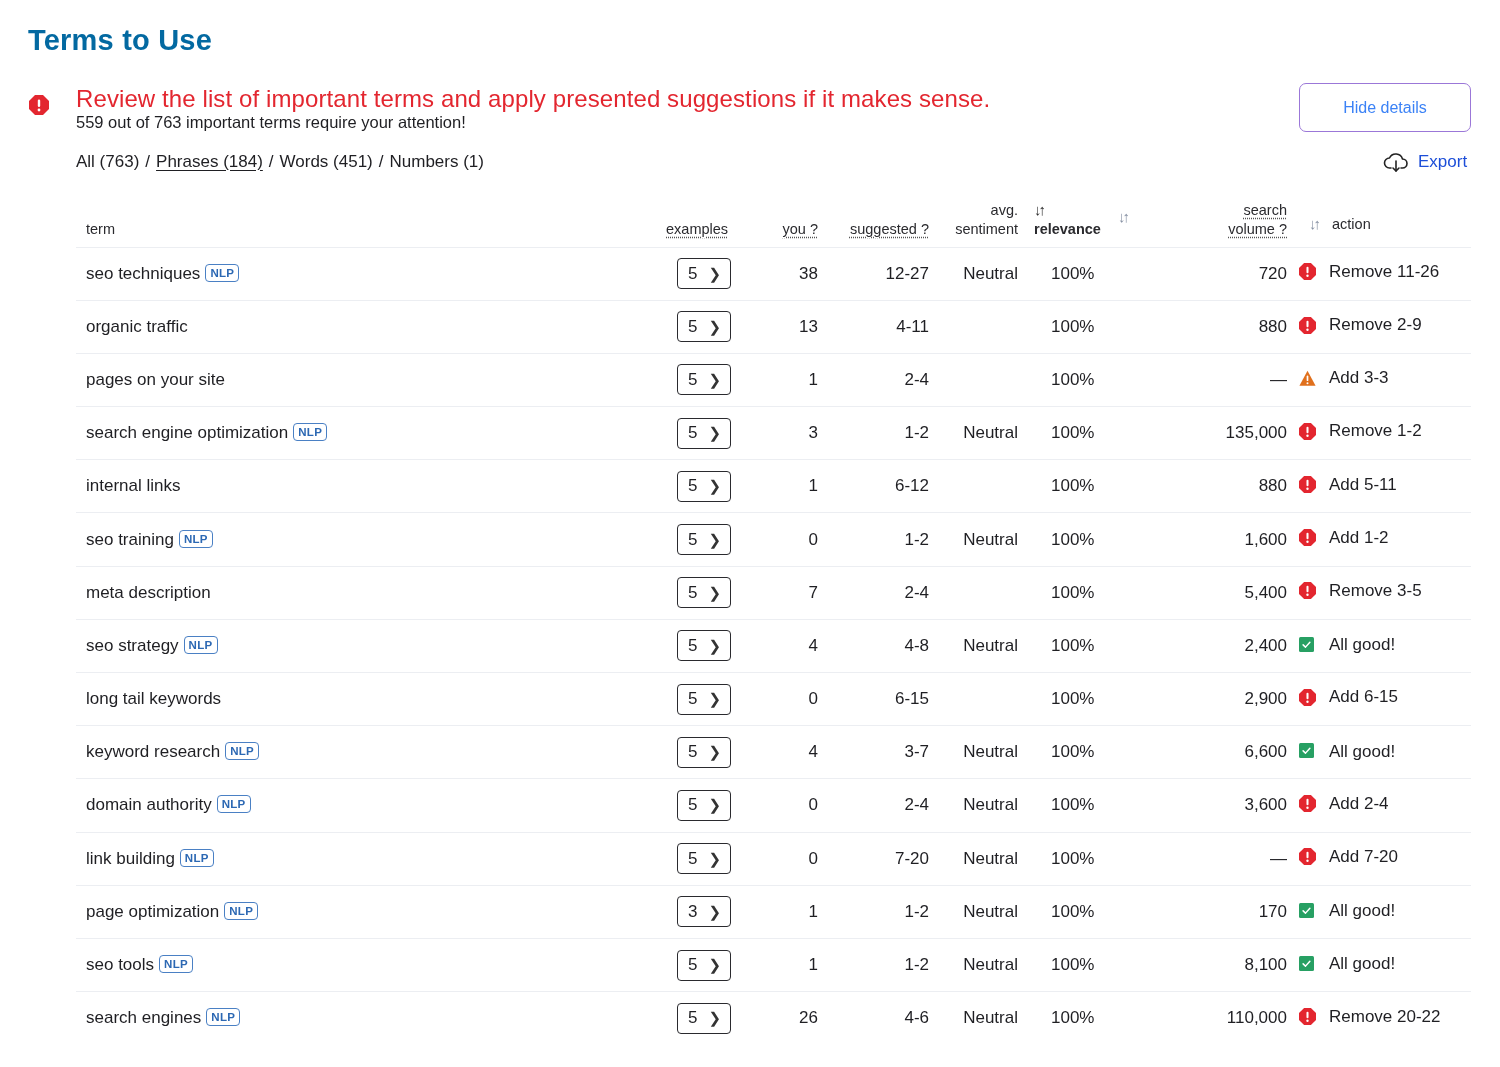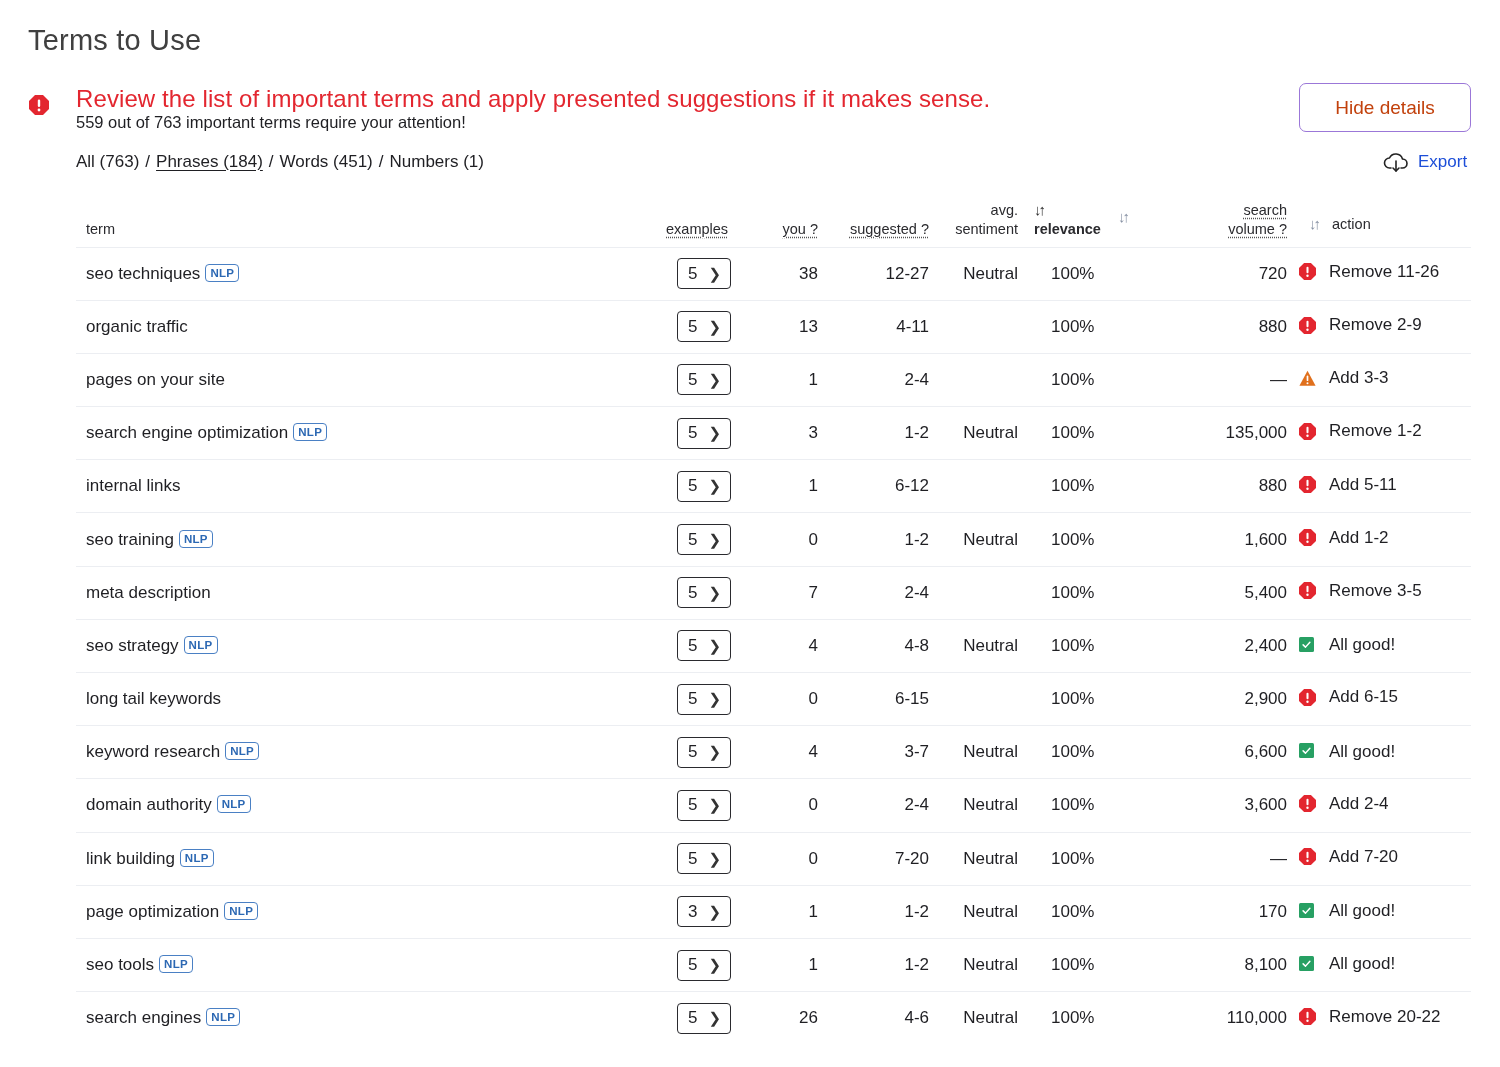--- a/index.html
+++ b/index.html
@@ -1,25 +1,25 @@
 <!DOCTYPE html>
 <html><head>
 <meta charset="utf-8">
 <style>
   * { box-sizing: border-box; margin: 0; padding: 0; }
   html, body { width: 1500px; height: 1067px; background: #ffffff; overflow: hidden; }
   body { font-family: "Liberation Sans", "DejaVu Sans", sans-serif; color: #1f1f23; position: relative; }
 
-  .page-title { position: absolute; left: 28px; top: 24px; font-size: 29px; font-weight: 400; color: #404040; letter-spacing: 0.2px; }
+  .page-title { position: absolute; left: 28px; top: 24px; font-size: 29px; font-weight: 700; color: #0369a1; letter-spacing: 0.2px; }
 
   .alert-icon { position: absolute; left: 29px; top: 95px; width: 20px; height: 20px; }
   .alert-headline { position: absolute; left: 76px; top: 85px; font-size: 24px; color: #e3262f; letter-spacing: 0.1px; }
   .alert-sub { position: absolute; left: 76px; top: 113px; font-size: 16.5px; color: #1f1f23; }
 
-  .hide-btn { position: absolute; left: 1299px; top: 83px; width: 172px; height: 49px; border: 1.5px solid #9b77d8; border-radius: 7px; background: #fff; color: #c2410c; font-size: 19px; font-family: "Liberation Sans", sans-serif; display: flex; align-items: center; justify-content: center; cursor: pointer; }
+  .hide-btn { position: absolute; left: 1299px; top: 83px; width: 172px; height: 49px; border: 1.5px solid #9b77d8; border-radius: 7px; background: #fff; color: #3b82f6; font-size: 16px; font-family: "Liberation Sans", sans-serif; display: flex; align-items: center; justify-content: center; cursor: pointer; }
 
   .filters { position: absolute; left: 76px; top: 152px; font-size: 17px; color: #1f1f23; white-space: nowrap; }
   .filters .sep { margin: 0 6px; }
   .filters .active { text-decoration: underline; text-underline-offset: 3px; }
 
   .export { position: absolute; left: 1383px; top: 150px; height: 24px; display: flex; align-items: center; gap: 9px; font-size: 17px; color: #1d4ed8; cursor: pointer; }
   .export svg { width: 26px; height: 22px; }
 
   table { position: absolute; left: 76px; top: 196px; width: 1395px; border-collapse: collapse; table-layout: fixed; }
   th { font-weight: 400; font-size: 14.5px; color: #2a2a2e; vertical-align: bottom; padding-bottom: 8px; height: 51px; line-height: 19px; }

